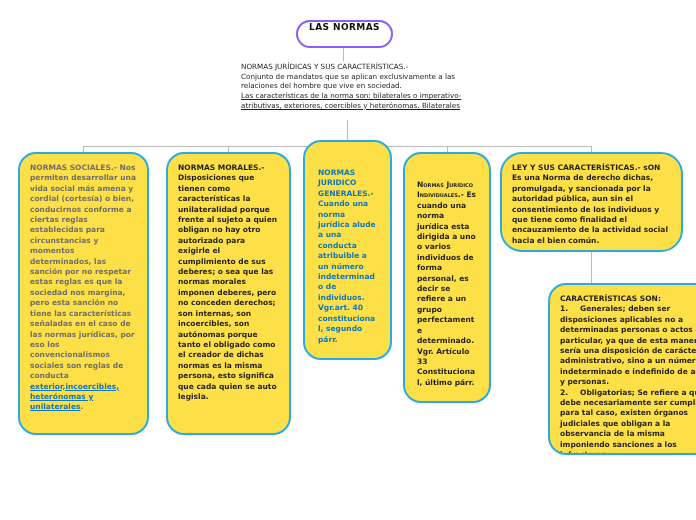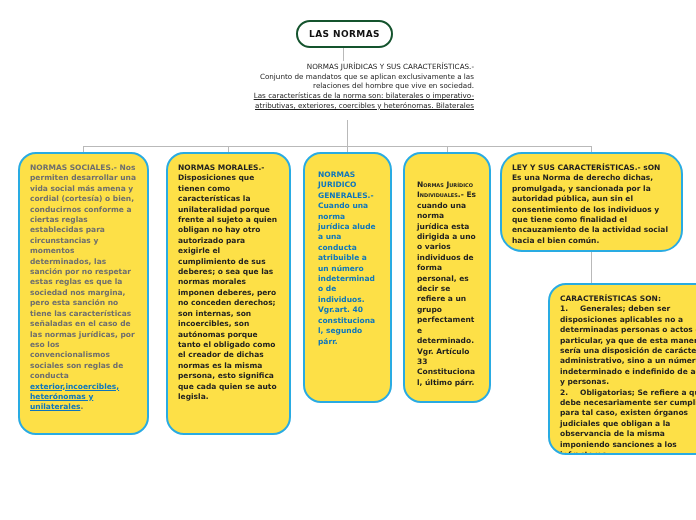--- a/index.html
+++ b/index.html
@@ -5,41 +5,41 @@
   html,body{margin:0;padding:0;background:#fff;}
   .canvas{
     position:relative;width:696px;height:520px;background:#ffffff;
     font-family:"DejaVu Sans",sans-serif;overflow:hidden;
   }
   
   .line{position:absolute;background:#b9b9b9;}
   
   .root-box{
     position:absolute;left:296px;top:20px;width:97px;height:28px;
-    border:2px solid #14532d;border-radius:16px;background:#fff;
-    display:flex;align-items:center;justify-content:center;
+    border:2px solid #8b5cf6;border-radius:16px;background:#fff;
+    display:flex;align-items:flex-start;justify-content:center;
     font-size:9px;font-weight:bold;color:#111;letter-spacing:.4px;
     box-sizing:border-box;z-index:2;
   }
   
   .desc{
     position:absolute;left:241px;top:62px;width:233px;
-    font-size:7.2px;line-height:9.7px;color:#1c1c1c;z-index:2;text-align:right;
+    font-size:7.2px;line-height:9.7px;color:#1c1c1c;z-index:2;
   }
   .desc .u{text-decoration:underline;}
   
   .node{
     position:absolute;border:2px solid #29ABE2;border-radius:18px;
     background:#fde047;box-sizing:border-box;overflow:hidden;
     font-size:7.5px;font-weight:bold;line-height:10.4px;color:#222222;
     padding:9px 10px;z-index:2;overflow-wrap:break-word;
   }
   .node-sociales{left:18px;top:152px;width:131px;height:283px;color:#6e6e6e;}
   .node-morales{left:166px;top:152px;width:125px;height:283px;color:#1f1f1f;}
-  .node-generales{left:303px;top:152px;width:89px;height:251px;color:#0e76bd;padding:16px 13px;}
+  .node-generales{left:303px;top:140px;width:89px;height:220px;color:#0e76bd;padding:26px 13px;}
   .node-individuales{left:403px;top:152px;width:88px;height:251px;color:#1f1f1f;padding:26px 12px;}
   .node-ley{left:500px;top:152px;width:183px;height:100px;color:#1f1f1f;border-radius:22px;}
   .node-caract{left:505px;top:283px;width:179px;height:172px;color:#1f1f1f;border-radius:18px;margin-left:43px;}
   .sc{font-variant:small-caps;}
   .link-blue{color:#0e76bd;text-decoration:underline;cursor:pointer;}
   .num{display:inline-block;width:20px;}
   .item{margin:0;}
 </style>
 </head>
 <body>

